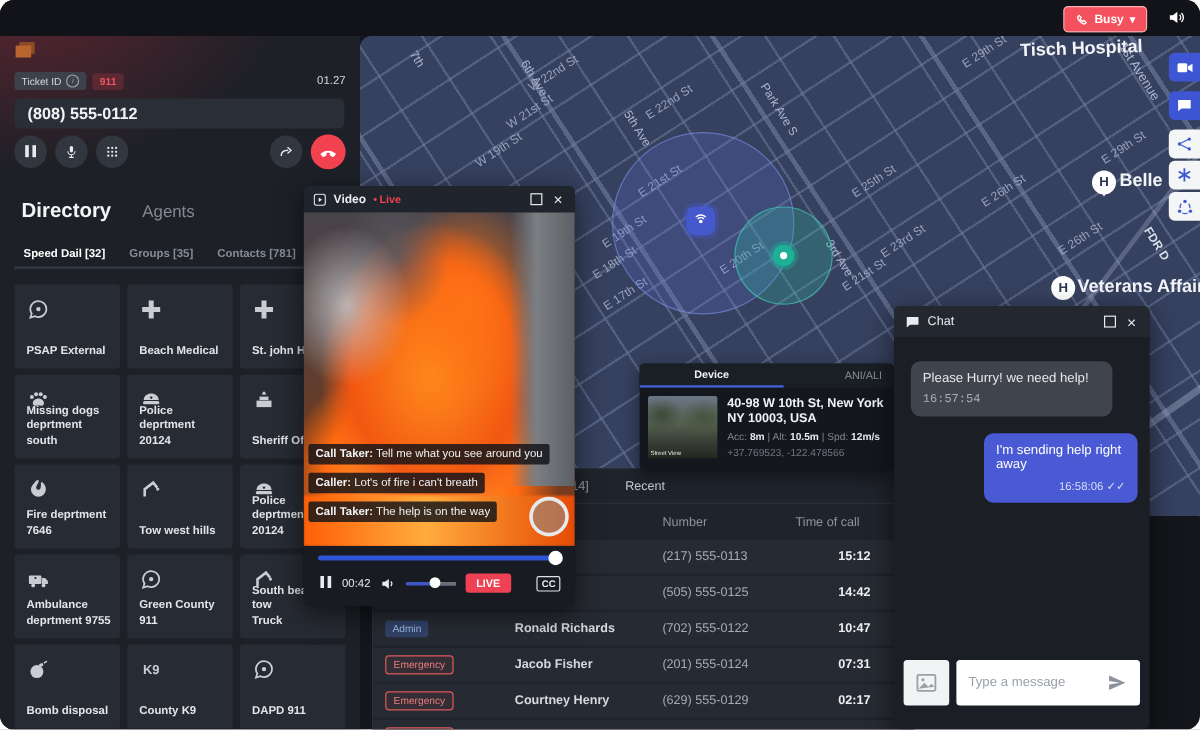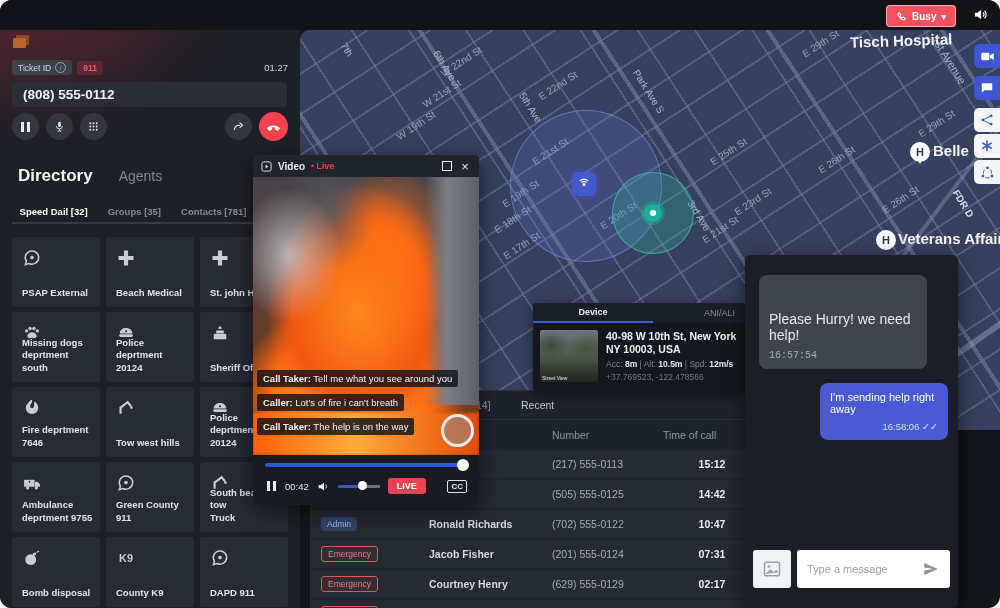--- a/index.html
+++ b/index.html
@@ -140,21 +140,21 @@
   .mini-track::before{content:"";position:absolute;right:0;width:16px;height:3px;background:#6a6f78;}
   .mini-knob{position:absolute;left:20px;top:-3.5px;width:9px;height:9px;border-radius:50%;background:#fff;}
   .live-badge{background:#ee4153;color:#fff;font-size:9px;font-weight:bold;border-radius:3px;padding:3px 9px;cursor:pointer;}
   .cc{border:1px solid #dfe2e7;color:#e9ebee;font-size:8px;font-weight:bold;border-radius:2px;padding:1px 3px;cursor:pointer;}
   
   .chat{position:absolute;left:745px;top:255px;width:213px;height:353px;background:#1b1e24;z-index:7;border-radius:5px;
     overflow:hidden;box-shadow:0 6px 22px rgba(0,0,0,.55);}
   .ch-head{height:26px;background:#23272f;display:flex;align-items:center;gap:6px;padding:0 9px;}
   .ch-title{font-size:10.5px;color:#e9ebee;flex:none;}
   .bub-in{margin:20px 14px 0;width:168px;background:#40444d;border-radius:8px;padding:8px 10px;box-sizing:border-box;}
-  .bub-in .txt{font-size:14px;color:#e6e7ea;margin-top:28px;}
+  .bub-in .txt{font-size:11px;color:#e6e7ea;}
   .bub-in .tm{font-size:10px;color:#a7adb5;margin-top:7px;font-family:Liberation Mono, monospace;}
   .bub-out{margin:14px 10px 0 auto;width:128px;background:#4a5ad4;border-radius:8px;padding:8px 10px;box-sizing:border-box;}
   .bub-out .txt{font-size:11px;color:#fff;}
   .bub-out .tm{font-size:9.5px;color:#d8ddf5;margin-top:6px;text-align:right;}
   .ch-input{position:absolute;left:8px;right:8px;bottom:20px;display:flex;gap:6px;}
   .attach{width:38px;height:38px;background:#f2f3f4;border-radius:3px;display:flex;align-items:center;justify-content:center;cursor:pointer;flex:none;}
   .msg-field{flex:1;height:38px;background:#fff;border-radius:3px;display:flex;align-items:center;padding:0 10px;gap:6px;cursor:text;}
   .msg-ph{flex:1;font-size:11px;color:#9aa0a8;}
 </style>
 </head>
@@ -622,20 +622,31 @@
             <span class="mini-knob"></span>
           </span>
         <span class="live-badge">LIVE</span>
         <span class="spacer"></span>
         <span class="cc">CC</span>
       </div>
     </div>
   </div>
 
   <div class="chat">
+    <div class="ch-head">
+      <svg width="13" height="13" viewBox="0 0 24 24" fill="#e9ebee">
+          <path d="M3 4h18v12H8l-5 4z"></path>
+        </svg>
+      <span class="ch-title">Chat</span>
+      <span class="spacer"></span>
+      <span class="wbtn">
+          <span class="sq"></span>
+        </span>
+      <span class="wbtn x"></span>
+    </div>
     <div class="bub-in">
       <div class="txt">Please Hurry! we need help!</div>
       <div class="tm">16:57:54</div>
     </div>
     <div class="bub-out">
       <div class="txt">I'm sending help right away</div>
       <div class="tm">16:58:06 ✓✓</div>
     </div>
     <div class="ch-input">
       <div class="attach">

